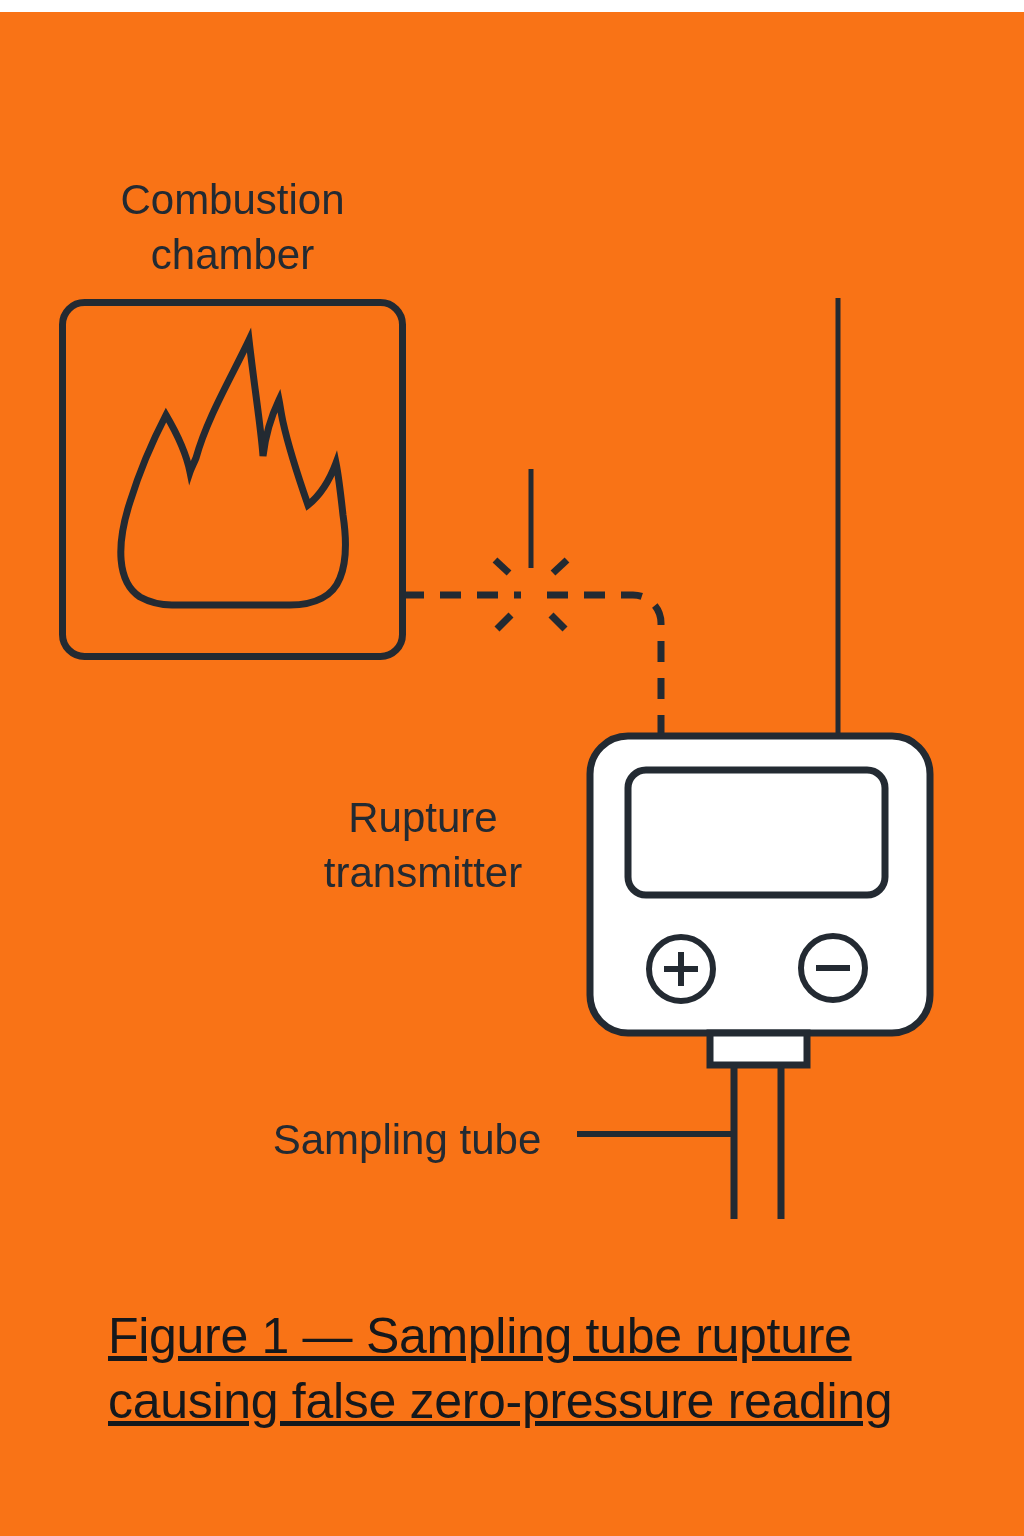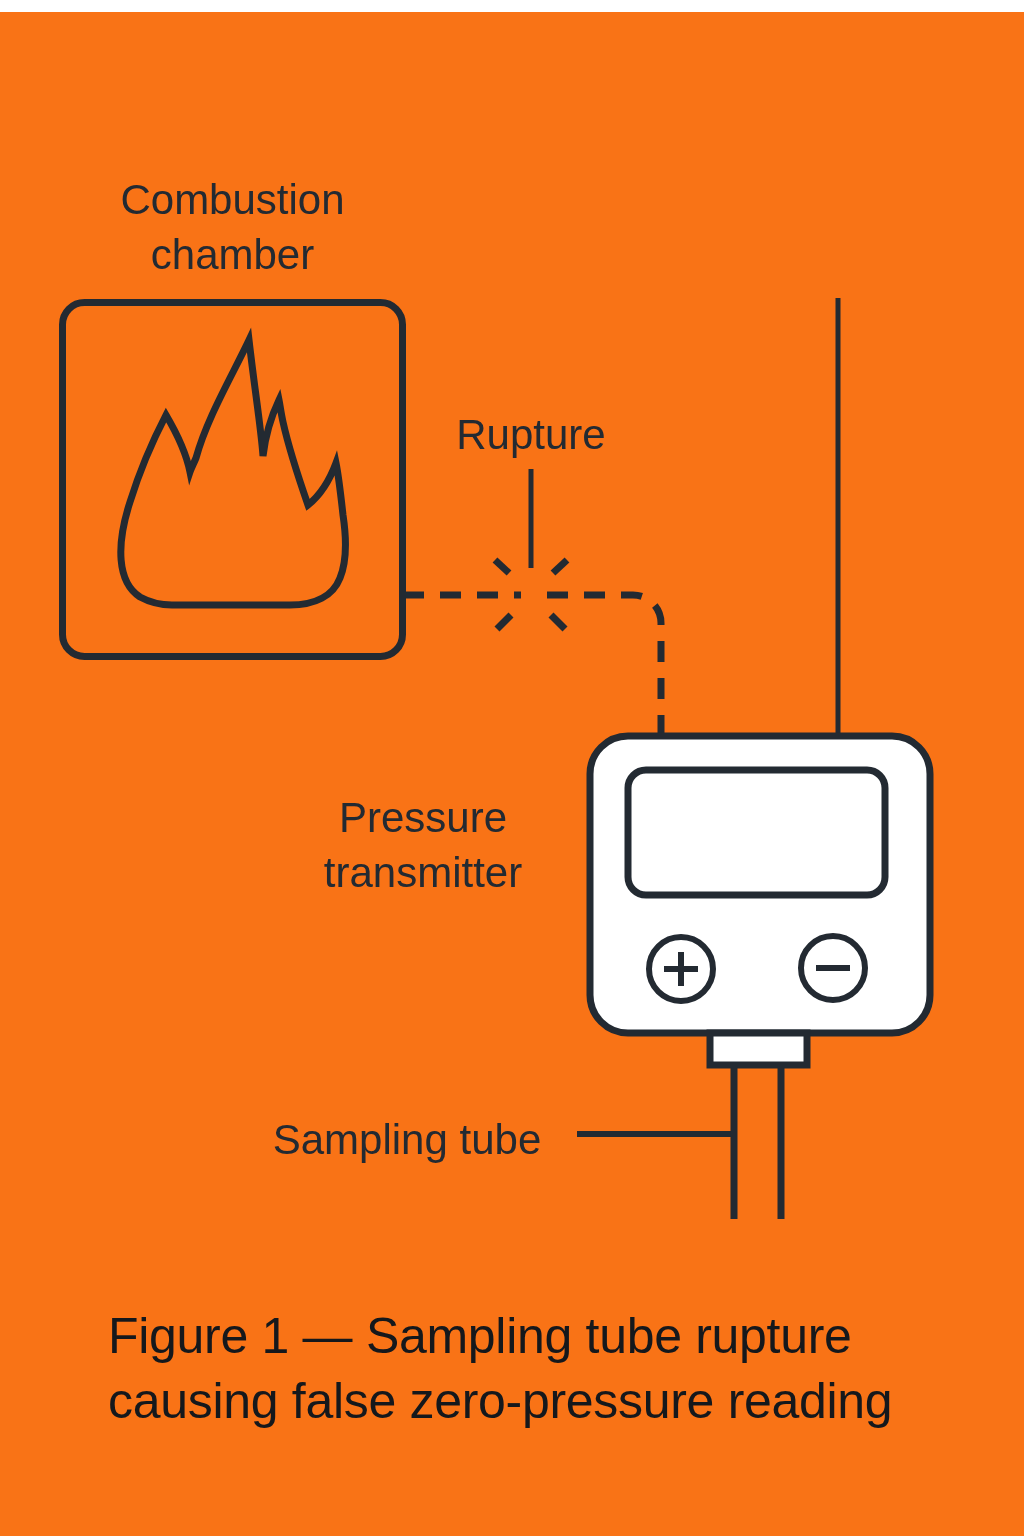--- a/index.html
+++ b/index.html
@@ -27,20 +27,21 @@
   }
   .label.right{text-align:center;}
   .caption{
     position:absolute;
     left:108px;top:1292px;width:880px;
     font-size:50px;line-height:65px;font-weight:400;
     color:#15181c;
     text-align:left;
     white-space:pre-line;
     letter-spacing:-0.3px;
+    text-decoration:underline;
   }
 </style>
 </head>
 <body>
 
 <div class="stage">
 
   <svg class="art" width="1024" height="1536" viewBox="0 0 1024 1536">
 
     <rect class="w7" x="62.5" y="290.5" width="340" height="354" rx="22"></rect>
@@ -101,23 +102,22 @@
       <line x1="781" y1="1053" x2="781" y2="1207"></line>
     </g>
 
     <line class="w6" x1="577" y1="1122" x2="731" y2="1122"></line>
   </svg>
 
   <div class="label" style="left:62px;top:160px;width:341px;">Combustion
 chamber</div>
 
 
-  <div class="label" style="left:381px;top:395px;width:300px;">Rupture</div>
 
-  <div class="label" style="left:273px;top:778px;width:300px;">Pressure
+  <div class="label" style="left:273px;top:778px;width:300px;">Rupture
 transmitter</div>
 
   <div class="label right" style="left:257px;top:1100px;width:300px;">Sampling tube</div>
 
   <div class="caption">Figure 1 — Sampling tube rupture
 causing false zero-pressure reading</div>
 
 </div>
 
 </body></html>

